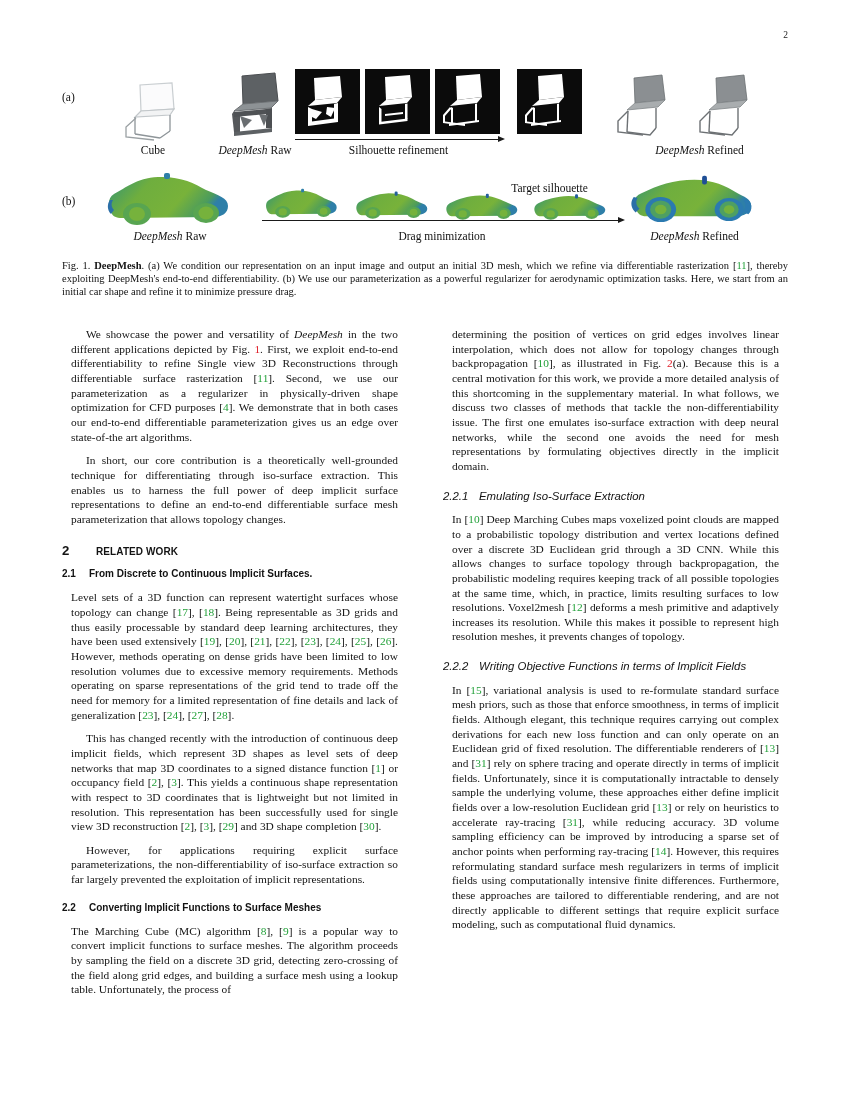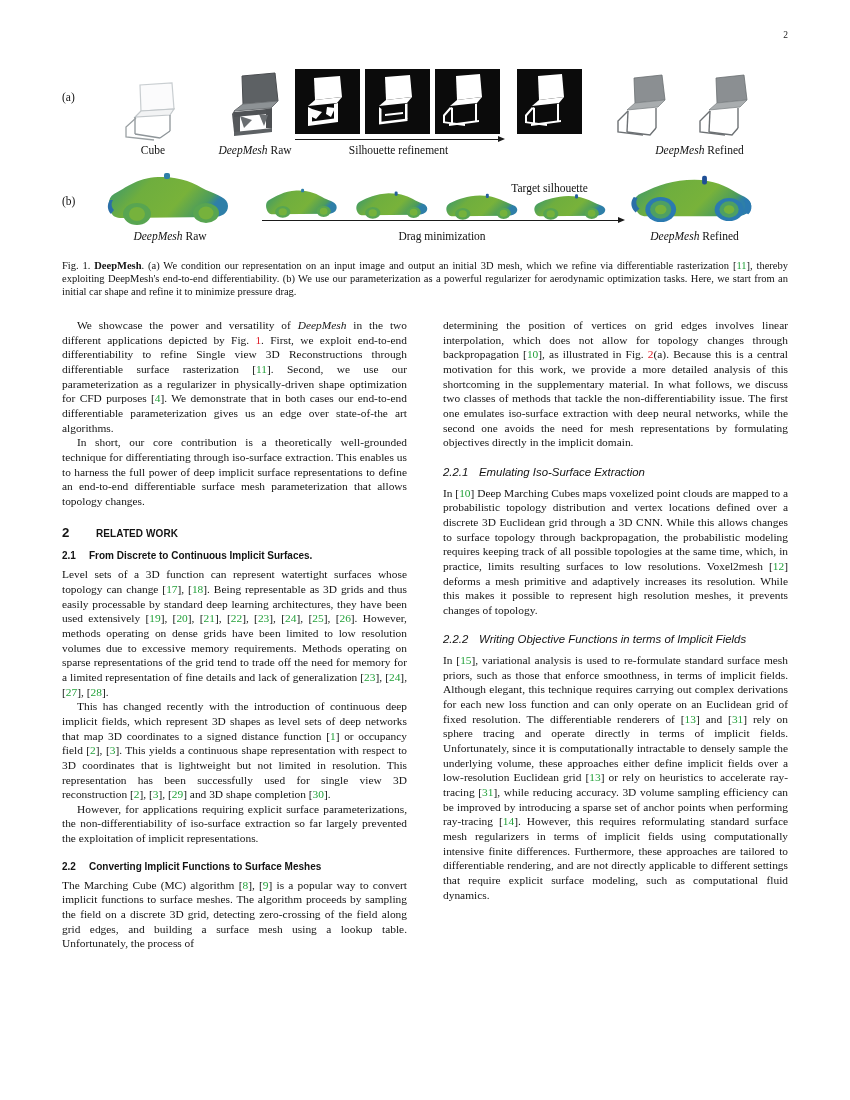--- a/index.html
+++ b/index.html
@@ -93,21 +93,21 @@
     font-family: "Liberation Serif", serif;
     font-size: 11.4px;
     line-height: 1.285;
     text-align: justify;
     color: #131313;
   }
   .col.left  { left: 62px; }
   .col.right { left: 443px; }
 
   .col p {
-    margin: 0;
+    margin: 9px;
     text-indent: 15px;
     text-align: justify;
   }
   .col p.noindent { text-indent: 0; }
   .col p + p { margin-top: 0px; }
 
   h2.sec {
     font-family: "Liberation Sans", sans-serif;
     font-size: 13.2px;
     font-weight: bold;

